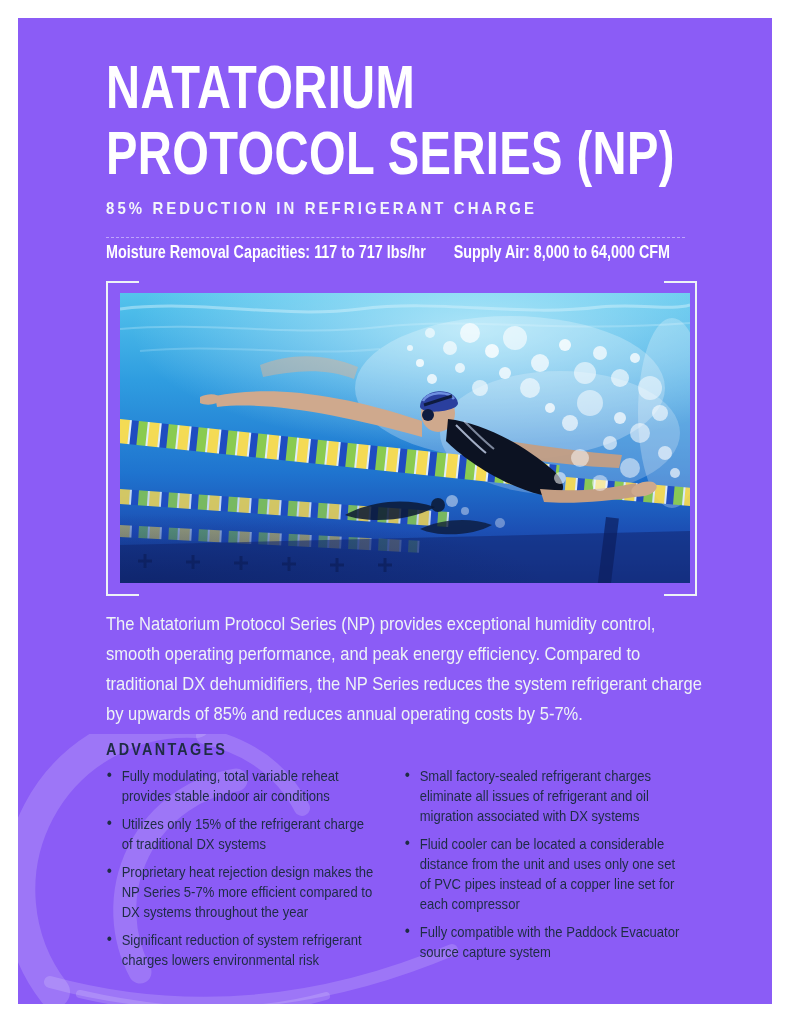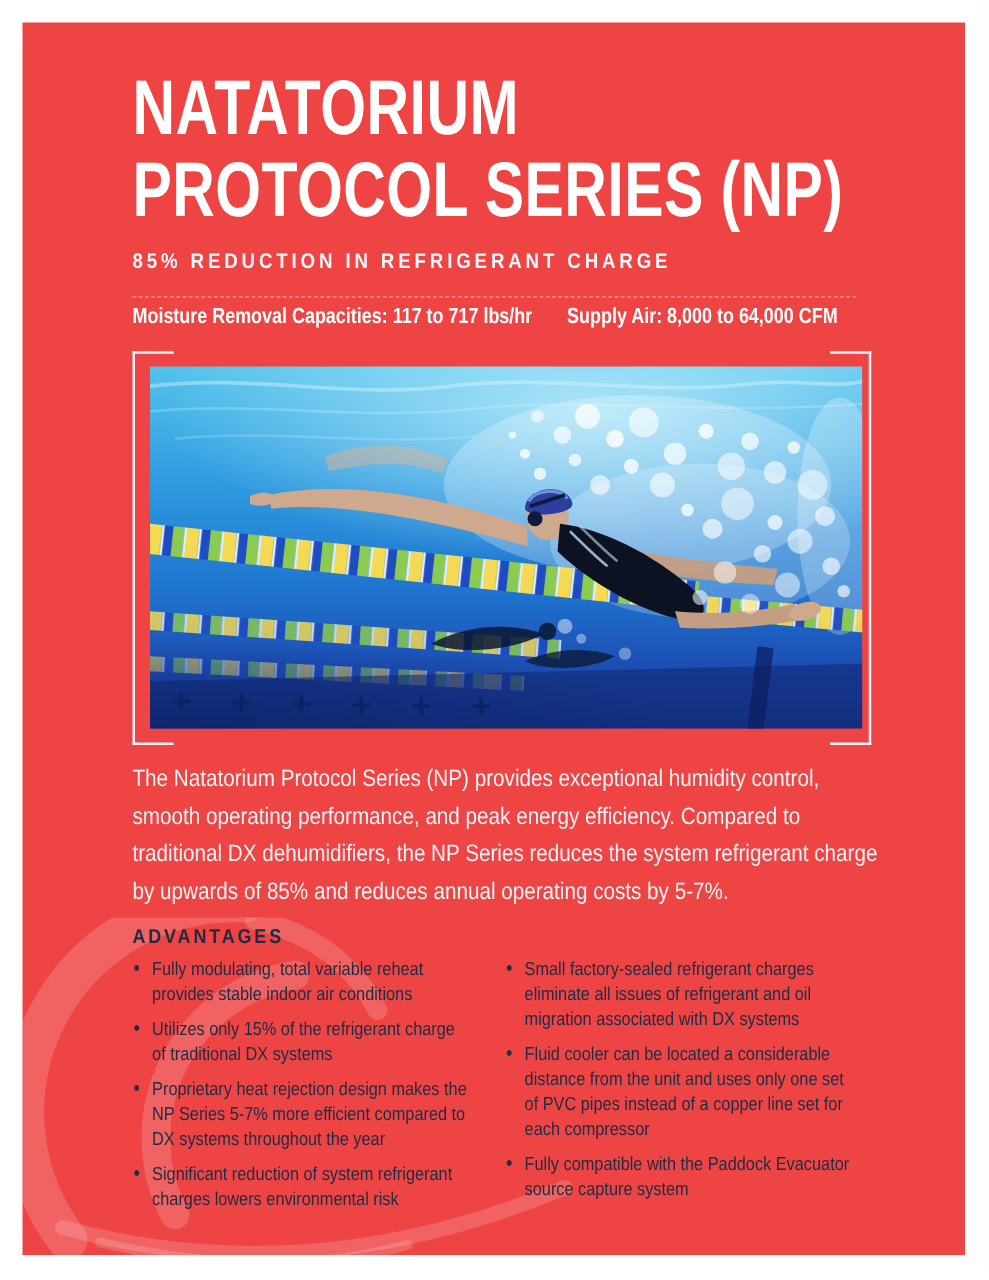--- a/index.html
+++ b/index.html
@@ -2,21 +2,21 @@
 <html><head>
 <meta charset="utf-8">
 <style>
   html,body{margin:0;padding:0;background:#ffffff;}
   .sheet{
     position:relative;width:791px;height:1024px;background:#ffffff;
     overflow:hidden;font-family:"Liberation Sans",sans-serif;
   }
   .canvas{
     position:absolute;left:18px;top:18px;width:754px;height:986px;
-    background:#ef4444;overflow:hidden;
+    background:#8b5cf6;overflow:hidden;
   }
   .watermark{position:absolute;left:0;bottom:0;width:480px;height:270px;pointer-events:none;}
   .title{
     position:absolute;left:88px;top:36px;color:#ffffff;font-weight:bold;
     font-size:62px;line-height:66px;letter-spacing:0.5px;white-space:nowrap;
     transform:scaleX(0.76);transform-origin:0 0;
   }
   .subtitle{
     position:absolute;left:88px;top:181px;color:#f3f7fa;font-weight:bold;
     font-size:17px;line-height:20px;letter-spacing:3.5px;white-space:nowrap;

